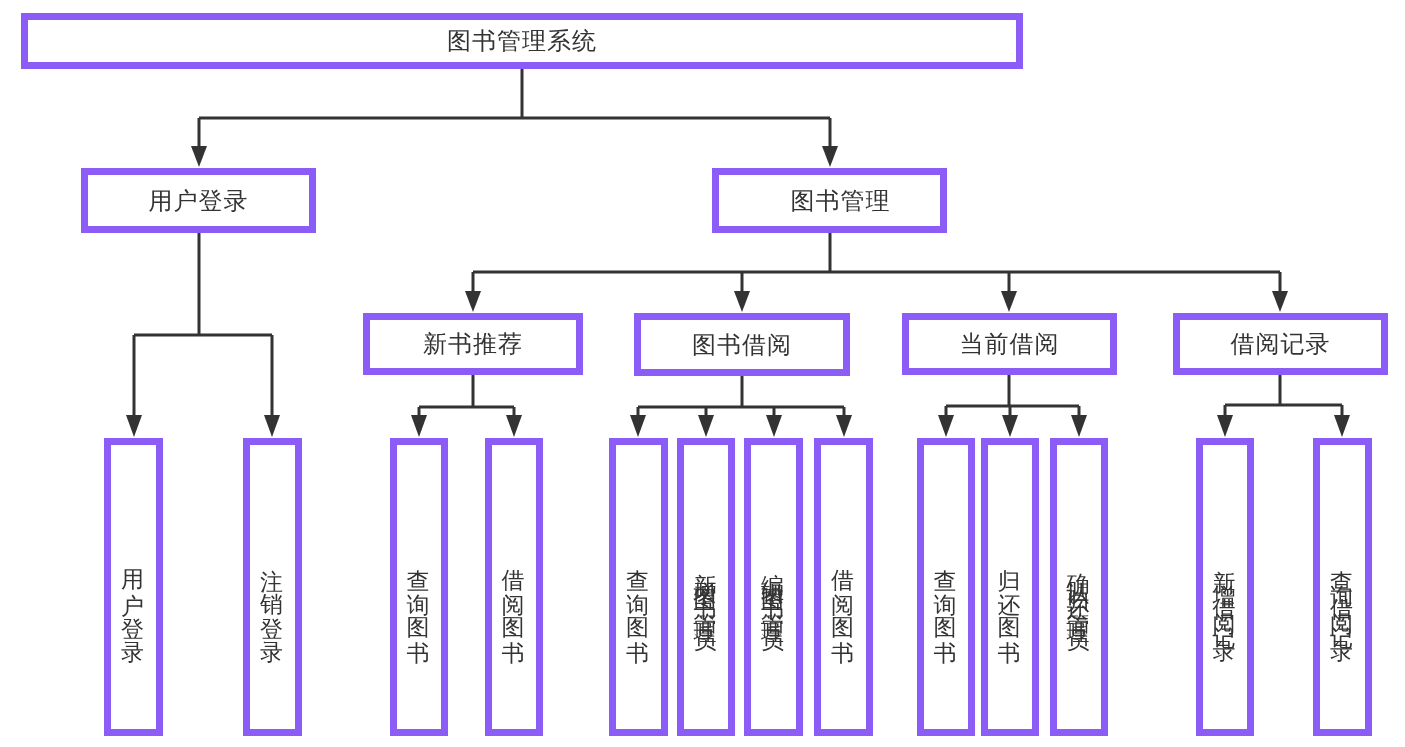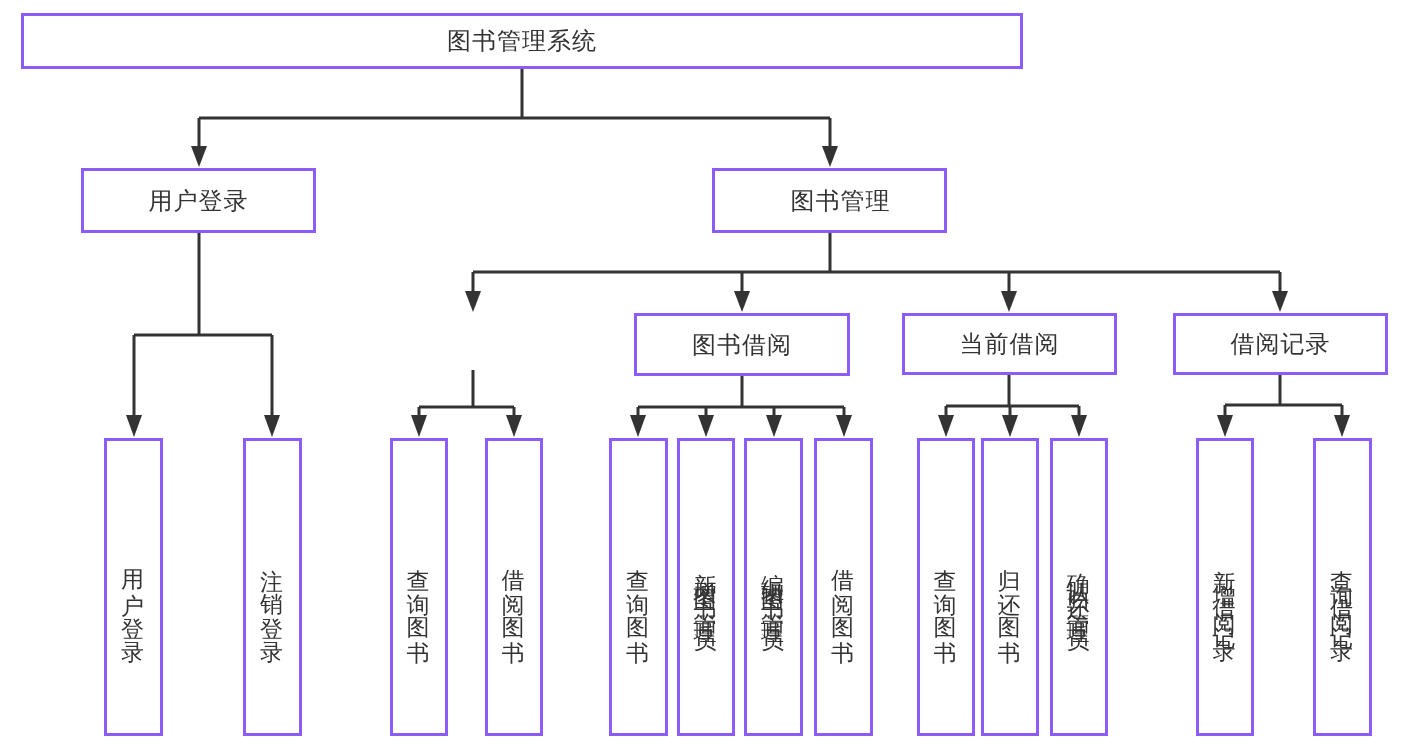--- a/index.html
+++ b/index.html
@@ -13,21 +13,21 @@
     overflow: hidden;
   }
   .connectors {
     position: absolute;
     left: 0; top: 0;
     z-index: 0;
   }
   .node {
     position: absolute;
     box-sizing: border-box;
-    border: 3px solid #8b5cf6;
+    border: 7px solid #8b5cf6;
     background: #ffffff;
     display: flex;
     align-items: center;
     justify-content: center;
     z-index: 1;
   }
   .hnode {
     font-size: 24px;
     letter-spacing: 1px;
   }
@@ -127,20 +127,23 @@
     <span class="lbl">图书管理系统</span>
   </div>
 
   <div class="node hnode" style="left:81px; top:168px; width:235px; height:65px;">
     <span class="lbl">用户登录</span>
   </div>
   <div class="node hnode" style="left:712px; top:168px; width:235px; height:65px;padding-left:22px;">
     <span class="lbl">图书管理</span>
   </div>
 
+  <div class="node hnode" style="left:363px; top:313px; width:220px; height:62px;">
+    <span class="lbl">新书推荐</span>
+  </div>
   <div class="node hnode" style="left:634px; top:313px; width:216px; height:63px;">
     <span class="lbl">图书借阅</span>
   </div>
   <div class="node hnode" style="left:902px; top:313px; width:215px; height:62px;">
     <span class="lbl">当前借阅</span>
   </div>
   <div class="node hnode" style="left:1173px; top:313px; width:215px; height:62px;align-items:center;">
     <span class="lbl">借阅记录</span>
   </div>
 

